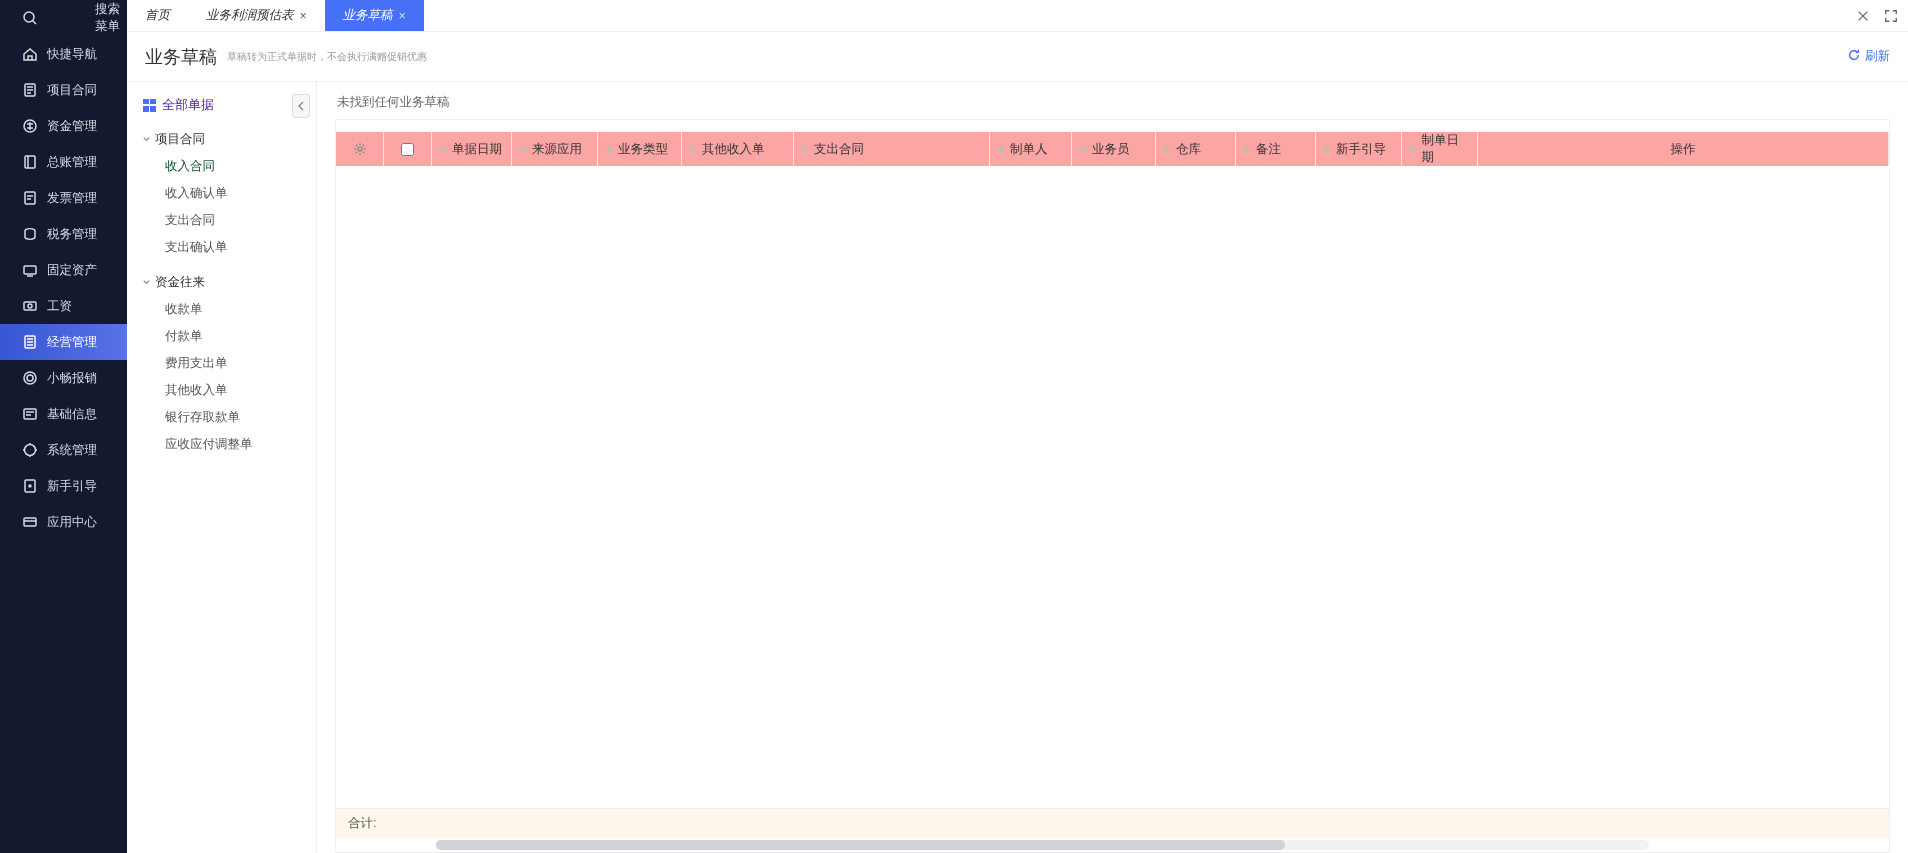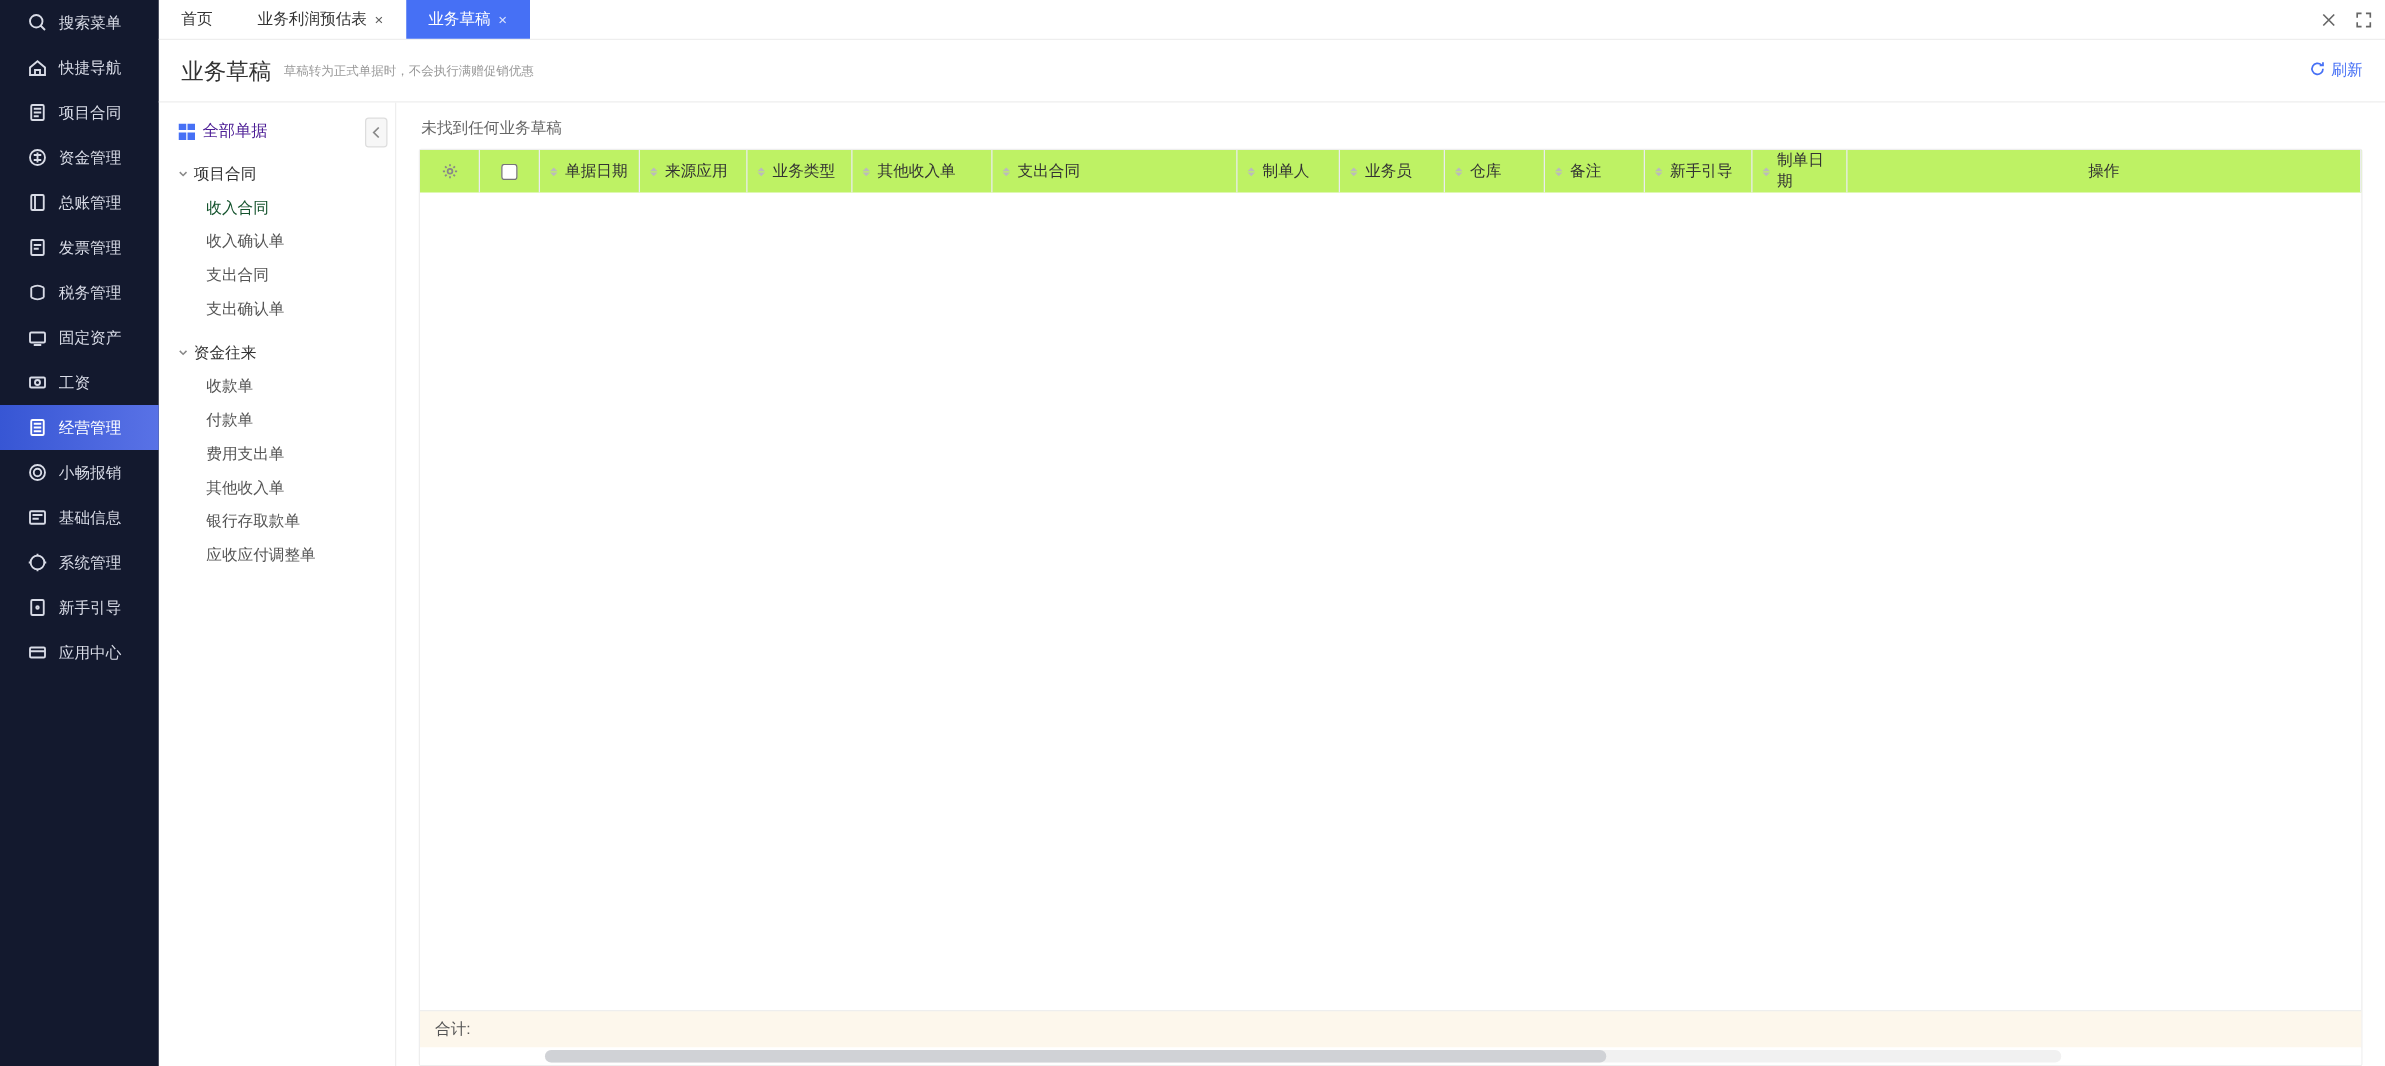--- a/index.html
+++ b/index.html
@@ -5,27 +5,27 @@
 * { margin: 0; padding: 0; box-sizing: border-box; font-family: -apple-system, "Microsoft YaHei", sans-serif; }
 body { width: 1908px; height: 853px; background: #fff; overflow: hidden; display: flex; }
 
 
 .sidebar { width: 127px; height: 100%; background: #13192e; color: #fff; flex-shrink: 0; }
 .nav-item { height: 36px; display: flex; align-items: center; padding-left: 22px; cursor: pointer; font-size: 12.5px; color: #d8dbe6; }
 .nav-item .icon { width: 16px; height: 16px; margin-right: 9px; display: flex; align-items: center; justify-content: center; }
 .nav-item .icon svg { width: 16px; height: 16px; stroke: #d8dbe6; fill: none; stroke-width: 1.5; }
 .nav-item.active { background: linear-gradient(90deg, #3756d4, #5972e6); color: #fff; }
 .nav-item.active .icon svg { stroke: #fff; }
-.nav-item:first-child { margin-top: 0; }
+.nav-item:first-child { margin-top: 0; gap: 48px; }
 
 
 .main { flex: 1; display: flex; flex-direction: column; height: 100%; }
 
 
-.tabbar { height: 32px; display: flex; align-items: stretch; border-bottom: 1px solid #eee; position: relative; }
+.tabbar { height: 32px; display: flex; align-items: stretch; border-bottom: 1px solid #eee; position: relative; font-style: italic; }
 .tab { padding: 0 18px; display: flex; align-items: center; font-size: 12.5px; color: #333; cursor: pointer; position: relative; }
 .tab.active { background: #4670f5; color: #fff; }
 .tab .close { margin-left: 6px; font-size: 12px; opacity: .8; }
 .topright { position: absolute; right: 8px; top: 0; height: 32px; display: flex; align-items: center; gap: 10px; }
 .topright .btn { width: 18px; height: 18px; display:flex; align-items:center; justify-content:center; cursor:pointer; color:#666; }
 
 
 .pagehead { height: 50px; display: flex; align-items: center; padding: 0 18px; border-bottom: 1px solid #eee; }
 .pagehead .title { font-size: 18px; color: #333; font-weight: 500; }
 .pagehead .subtitle { font-size: 10px; color: #999; margin-left: 10px; }
@@ -45,21 +45,21 @@
 .catgroup-hd .chev { width:10px; height:10px; margin-right:4px; display:flex; align-items:center; justify-content:center; color:#888; }
 .catitem { padding: 5px 14px 5px 38px; font-size: 12.5px; color:#555; cursor:pointer; }
 .catitem.selected { color:#14532d; }
 
 
 .content { flex:1; display:flex; flex-direction:column; padding: 8px 18px 0; min-width:0; }
 .empty-msg { font-size: 12.5px; color:#666; padding: 4px 2px 8px; font-family: Liberation Serif, serif; }
 
 
 .table-wrap { flex:1; min-height:0; display:flex; flex-direction:column; border:1px solid #eee; border-radius:2px; }
-.thead { display:flex; background:#bef264; height:34px; align-items:center; font-size:12.5px; color:#333; flex-shrink:0; }
+.thead { display:flex; background:#fca5a5; height:34px; align-items:center; font-size:12.5px; color:#333; flex-shrink:0;margin-top:12px; }
 .th { border-right:1px solid #eaecef; height:100%; display:flex; align-items:center; padding:0 8px; position:relative; }
 .th .sort { width:8px; height:12px; margin-right:4px; display:flex; flex-direction:column; justify-content:center; gap:1px; }
 .th .sort span { width:0; height:0; border-left:3px solid transparent; border-right:3px solid transparent; }
 .th .sort .up { border-bottom:3px solid #bbb; }
 .th .sort .down { border-top:3px solid #bbb; }
 .th.gear { width:48px; justify-content:center; }
 .th.chk { width:48px; justify-content:center; }
 .th.gear svg { width:14px; height:14px; stroke:#888; fill:none; stroke-width:1.6; }
 .th.chk input { width:13px; height:13px; }
 .tbody { flex:1; overflow:auto; }

